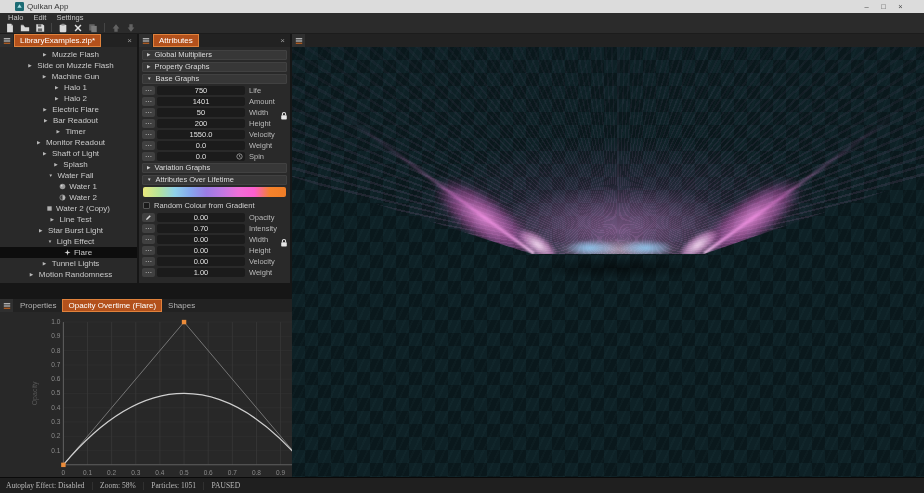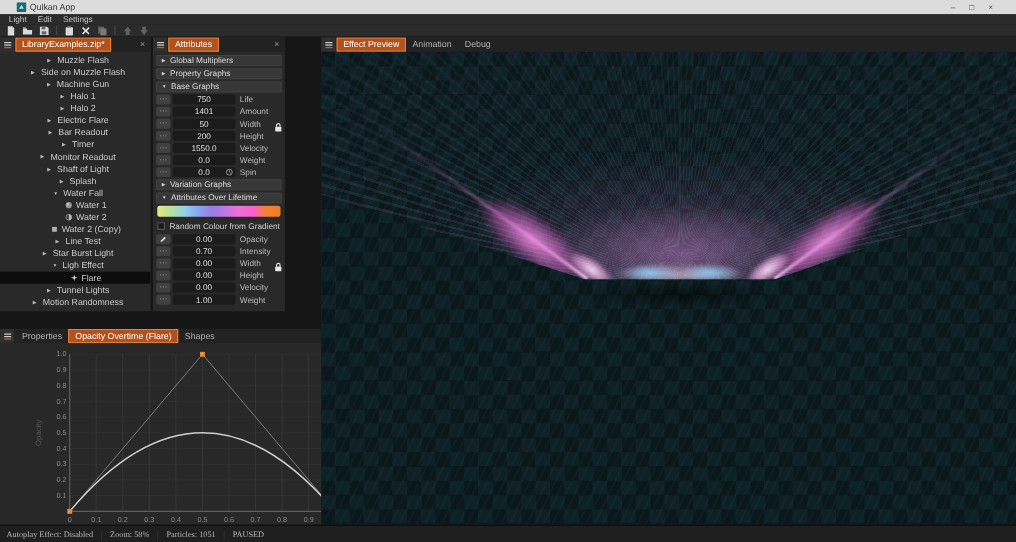--- a/index.html
+++ b/index.html
@@ -19,21 +19,21 @@
   .toolbar{height:12px;background:#2b2b2b;border-bottom:1px solid #1c1c1c;display:flex;align-items:center;padding:0 3px;gap:1px;}
   .tb-btn{width:14px;height:11px;display:flex;align-items:center;justify-content:center;border-radius:2px;}
   .tb-btn svg{width:10px;height:10px;display:block;}
   .tb-btn.dim{opacity:.5;}
   .tb-sep{width:1px;height:9px;background:#454545;margin:0 3px;}
 
   
   .main{position:absolute;top:34px;left:0;right:0;bottom:16px;background:#161616;}
   .panel{position:absolute;background:#292929;display:flex;flex-direction:column;overflow:hidden;}
   #library{left:0;top:0;width:137px;height:249px;}
-  #attrs{left:139px;top:0;width:120px;height:249px;}
+  #attrs{left:139px;top:0;width:151px;height:249px;}
   #graph{left:0;top:265px;width:350px;height:192px;}
   #preview{left:292px;top:0;width:632px;height:443px;}
 
   
   .tabbar{height:13px;background:#222;display:flex;align-items:stretch;flex:none;}
   .panel-menu{width:13px;background:#2f2f2f;display:flex;align-items:center;justify-content:center;margin-right:1px;flex:none;}
   .panel-menu svg{width:8px;height:8px;display:block;}
   .tab{display:flex;align-items:center;padding:0 6px;font-size:8px;color:#b2b2b2;white-space:nowrap;line-height:1;}
   .tab.active{background:#b3511c;color:#fff;border:1px solid #e0823c;padding:0 5px;}
   .tab-close{margin-left:auto;align-self:center;color:#9a9a9a;font-size:8px;padding:0 5px;line-height:1;}
@@ -109,21 +109,21 @@
     </span>
   <span class="title-text">Qulkan App</span>
   <span class="win-btns">
     <span class="win-btn">–</span>
     <span class="win-btn">□</span>
     <span class="win-btn">×</span>
   </span>
 </div>
 
 <div class="menubar">
-    <span class="menu-item">Light</span>
+    <span class="menu-item">Halo</span>
     <span class="menu-item">Edit</span>
     <span class="menu-item">Settings</span>
   </div>
 
 <div class="toolbar">
     <span class="tb-btn">
       <span>
         <svg viewBox="0 0 12 12">
           <path d="M2.5 1h5l2 2v8h-7z" fill="#d9d9d9"></path>
           <path d="M7.5 1v2h2z" fill="#8f8f8f"></path>
@@ -575,31 +575,20 @@
 
   <div class="panel" id="preview">
     <div class="tabbar">
       <span class="panel-menu">
           <svg viewBox="0 0 10 10">
             <rect x="1" y="1.5" width="8" height="1.4" fill="#cfcfcf"></rect>
             <rect x="1" y="4.3" width="8" height="1.4" fill="#cfcfcf"></rect>
             <rect x="1" y="7.1" width="8" height="1.4" fill="#c8641e"></rect>
           </svg>
         </span>
-      <span style="display:flex;align-items:stretch;">
-          <span class="tab active">
-            <span>Effect Preview</span>
-          </span>
-          <span class="tab">
-            <span>Animation</span>
-          </span>
-          <span class="tab">
-            <span>Debug</span>
-          </span>
-        </span>
     </div>
     <div class="preview-content">
       <div class="checker"></div>
       <div class="moire"></div>
       <div class="fan">
         <div class="rays"></div>
         <div class="glow g-wide"></div>
         <div class="glow g-center"></div>
         <div class="rim rim-l"></div>
         <div class="rim rim-r"></div>

